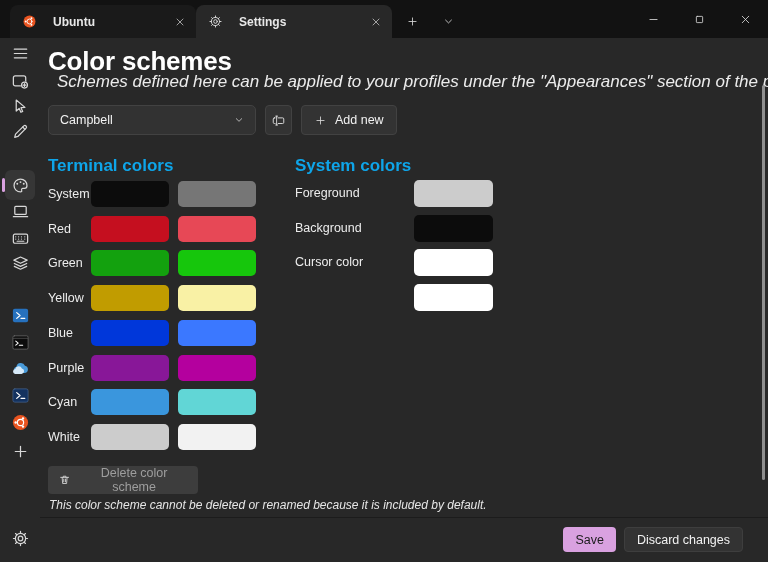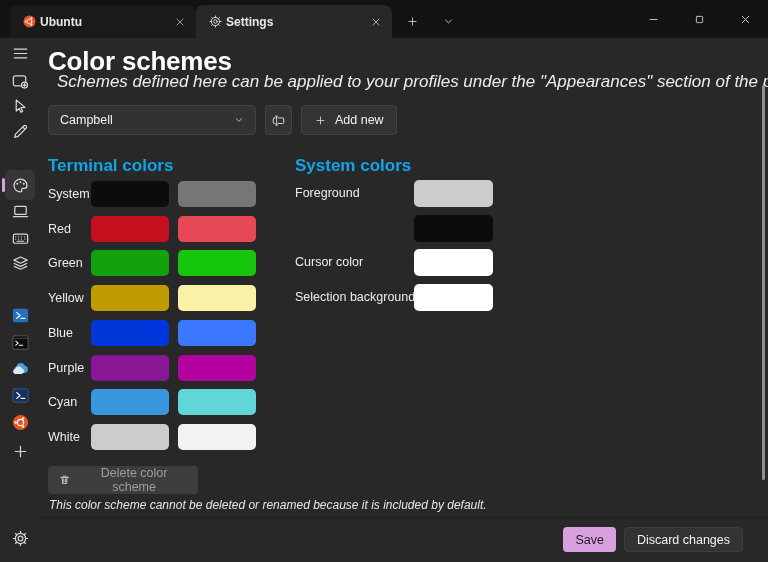--- a/index.html
+++ b/index.html
@@ -8,21 +8,21 @@
     position:relative;width:768px;height:562px;overflow:hidden;
     font-family:"Liberation Sans",sans-serif;color:#F2F2F2;background:#282828;
   }
   
   .titlebar{position:absolute;top:0;left:0;right:0;height:38px;background:#121212;display:flex;align-items:flex-end;}
   .tab-strip{display:flex;align-items:flex-end;padding-left:10px;height:38px;}
   .tab{height:33px;display:flex;align-items:center;padding:0 10px 0 12px;border-radius:8px 8px 0 0;background:#1A1A1A;font-size:12px;font-weight:600;color:#E8E8E8;cursor:default;}
   .tab.active{background:#282828;}
   .tab:nth-child(1){width:186px;}
   .tab:nth-child(2){width:196px;}
-  .tab .tab-label{margin-left:3px;white-space:nowrap;overflow:hidden;}
+  .tab .tab-label{margin-left:16px;white-space:nowrap;overflow:hidden;}
   .tab .tab-close{margin-left:auto;width:12px;height:12px;opacity:.9;}
   .tab-ic{width:15px;height:15px;flex:none;display:inline-block;}
   .tb-btn{width:28px;height:28px;margin:0 2px 3px 6px;display:flex;align-items:center;justify-content:center;border-radius:4px;}
   .tb-btn .icon{width:13px;height:13px;}
   .caption{margin-left:auto;display:flex;height:38px;}
   .cap-btn{width:46px;height:38px;display:flex;align-items:center;justify-content:center;}
   .cap-btn .icon{width:13px;height:13px;}
   
   .sidebar{position:absolute;top:38px;left:0;width:40px;bottom:0;background:#282828;}
   .sb-item{position:absolute;left:5px;width:30px;height:30px;border-radius:6px;display:flex;align-items:center;justify-content:center;cursor:default;}
@@ -351,28 +351,28 @@
           <button class="swatch c1" style="background: rgb(204, 204, 204);"></button>
           <button class="swatch c2" style="background: rgb(242, 242, 242);"></button>
         </div>
       </div>
     <div>
         <div class="srow" style="top: 142px;">
           <span class="row-label">Foreground</span>
           <button class="swatch" style="background: rgb(204, 204, 204);"></button>
         </div>
         <div class="srow" style="top: 177px;">
+          <span class="row-label">Background</span>
           <button class="swatch" style="background: rgb(12, 12, 12);"></button>
         </div>
         <div class="srow" style="top: 211px;">
           <span class="row-label">Cursor color</span>
           <button class="swatch" style="background: rgb(255, 255, 255);"></button>
         </div>
         <div class="srow" style="top: 246px;">
-          <span class="row-label">Selection background</span>
           <button class="swatch" style="background: rgb(255, 255, 255);"></button>
         </div>
       </div>
 
     <button class="delete-btn" disabled="">
       <span class="icon">
           <svg viewBox="0 0 20 20">
             <path d="M4 6h12M8 6V4.3h4V6M6.3 6l.7 9.3h6l.7-9.3M8.7 8.6v4.2M11.3 8.6v4.2"></path>
           </svg>
         </span>

